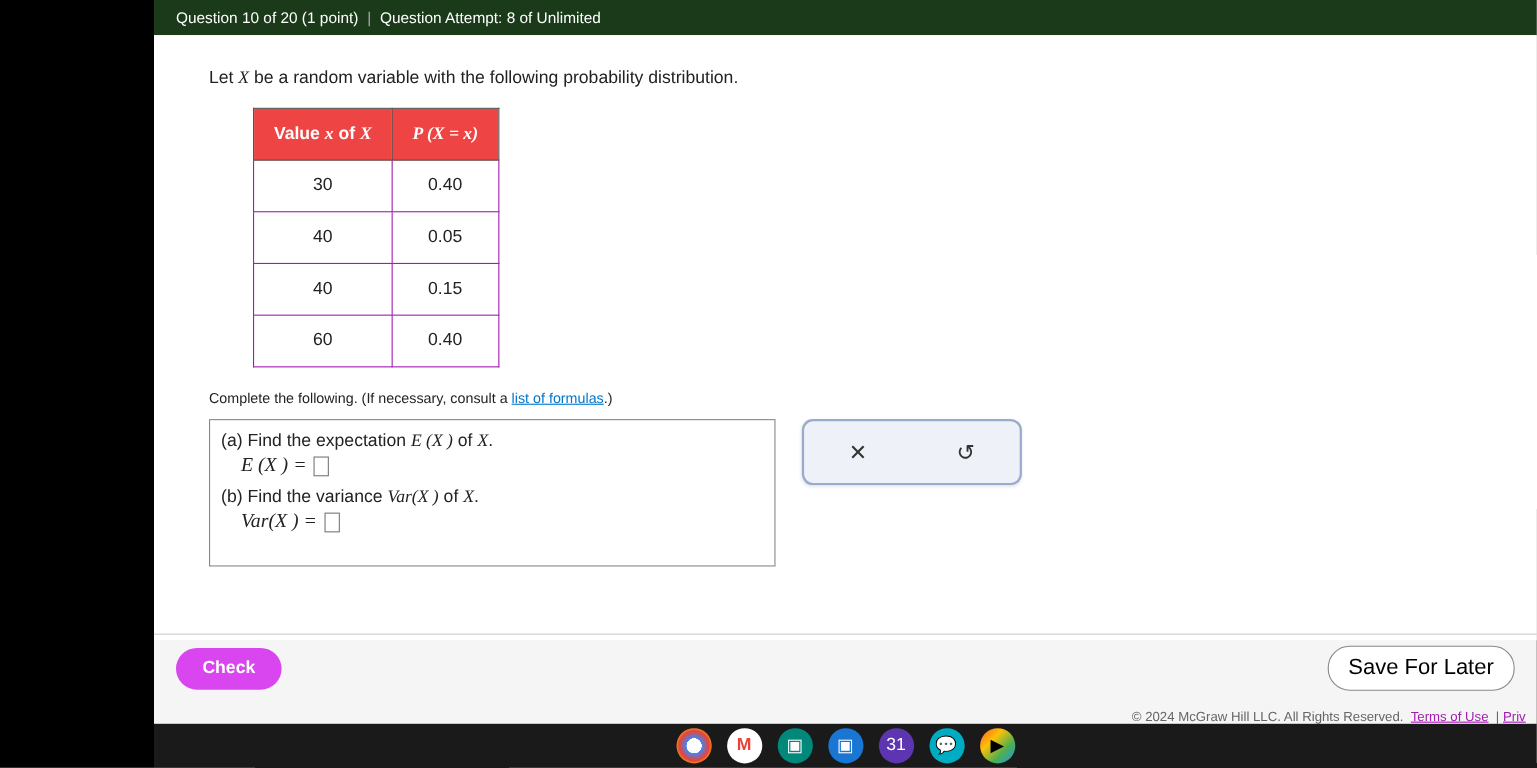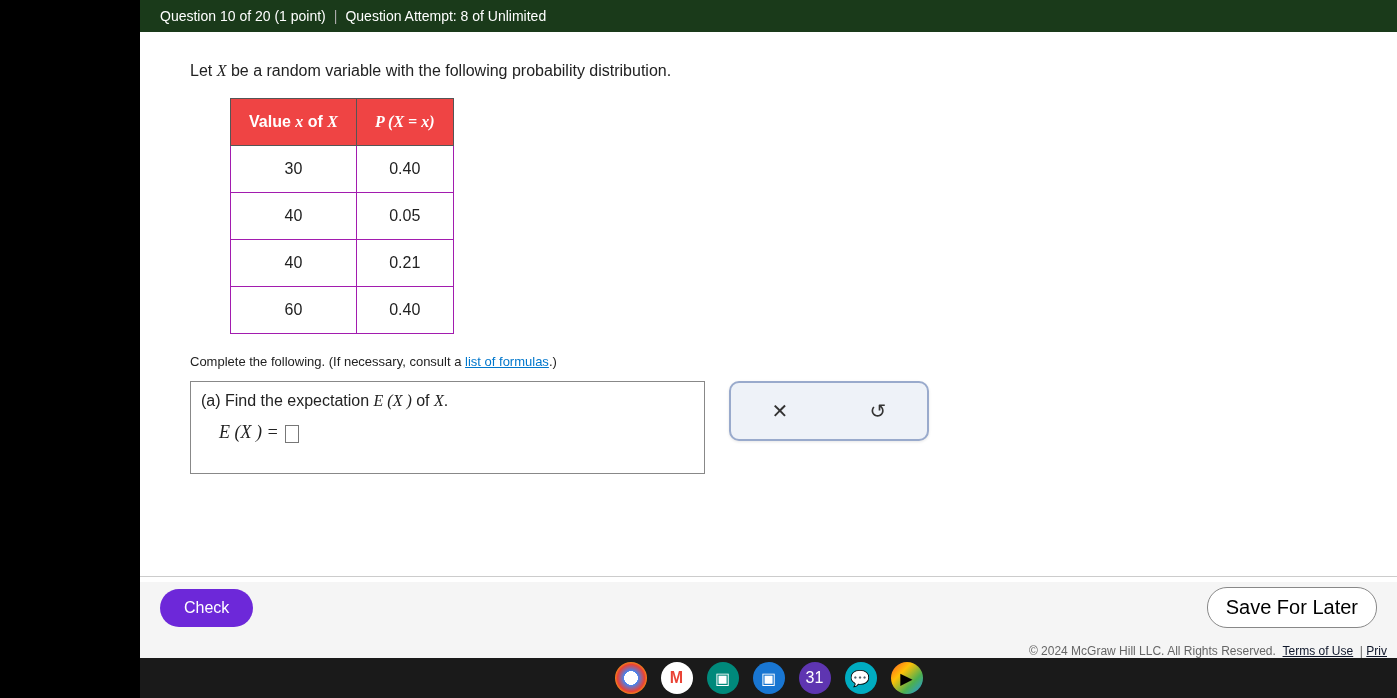--- a/index.html
+++ b/index.html
@@ -71,21 +71,21 @@
       padding: 10px 14px 20px 10px;
       width: 515px;
       color: #222;
       font-size: 16px;
     }
     .answer-box .part { margin-bottom: 10px; }
     .answer-box .formula {
       margin-left: 18px;
       font-family: 'Times New Roman', serif;
       font-size: 18px;
-      margin-top: 12px;
+      margin-top: 2px;
     }
     .input-box {
       display: inline-block;
       width: 14px; height: 18px;
       border: 1px solid #777;
       vertical-align: middle;
       margin-left: 2px;
     }
     .tool-panel {
       border: 2px solid #99aacc;
@@ -101,45 +101,45 @@
     .footer-bar {
       position: absolute;
       bottom: 60px;
       left: 0; right: 0;
       padding: 10px 20px;
       border-top: 1px solid #ccc;
       display: flex;
       align-items: center;
     }
     .check-btn {
-      background: #6d28d9;
+      background: #d946ef;
       color: #fff;
       border: none;
       border-radius: 20px;
       padding: 10px 24px;
       font-size: 16px;
-      font-weight: normal;
+      font-weight: bold;
       cursor: pointer;
     }
     .save-later-btn {
       margin-left: auto;
       background: #fff;
       border: 1px solid #888;
       border-radius: 20px;
       padding: 8px 18px;
       font-size: 20px;
       cursor: pointer;
     }
     .copyright-bar {
       position: absolute;
       bottom: 40px; right: 10px;
       font-size: 12px;
       color: #666;
     }
-    .copyright-bar a { color: #0f172a; text-decoration: underline; }
+    .copyright-bar a { color: #a21caf; text-decoration: underline; }
     .taskbar {
       position: absolute;
       bottom: 0; left: 0; right: 0;
       height: 40px;
       background: #1a1a1a;
       display: flex;
       justify-content: center;
       align-items: center;
       gap: 14px;
     }
@@ -185,41 +185,47 @@
         <tr>
             <td>30</td>
             <td>0.40</td>
           </tr>
         <tr>
             <td>40</td>
             <td>0.05</td>
           </tr>
         <tr>
             <td>40</td>
-            <td>0.21</td>
+            <td>0.15</td>
           </tr>
         <tr>
             <td>60</td>
             <td>0.40</td>
           </tr>
       </tbody>
     </table>
 
     <p class="instruction">
       <span>Complete the following. (If necessary, consult a </span><a href="#">list of formulas</a><span>.)</span>
     </p>
 
     <div class="answer-row">
       <div class="answer-box">
         <div class="part">
           <span>(a) Find the expectation </span><span class="math-var">E (X )</span><span> of </span><span class="math-var">X</span>.
           <div class="formula">
             <span class="math-var">E (X ) = </span><span class="input-box"></span>
           </div>
         </div>
+        <div class="part">
+          <span>(b) Find the variance </span><span class="math-var">Var(X )</span><span> of </span><span class="math-var">X</span>.
+          <div class="formula">
+            <span class="math-var">Var(X ) = </span><span class="input-box"></span>
+          </div>
+        </div>
       </div>
 
       <div class="tool-panel">
         <span class="btn">✕</span>
         <span class="btn">↺</span>
       </div>
     </div>
   </div>
 
   <div class="footer-bar">

